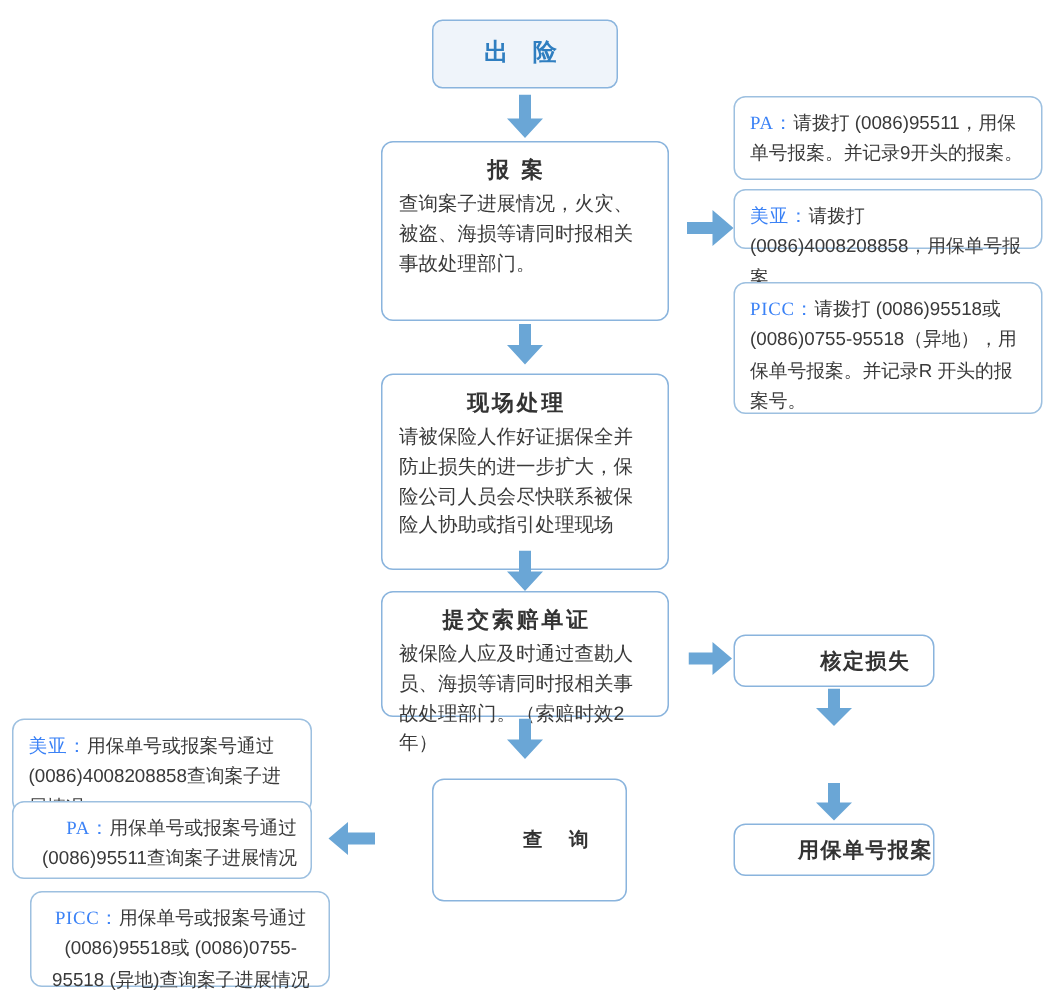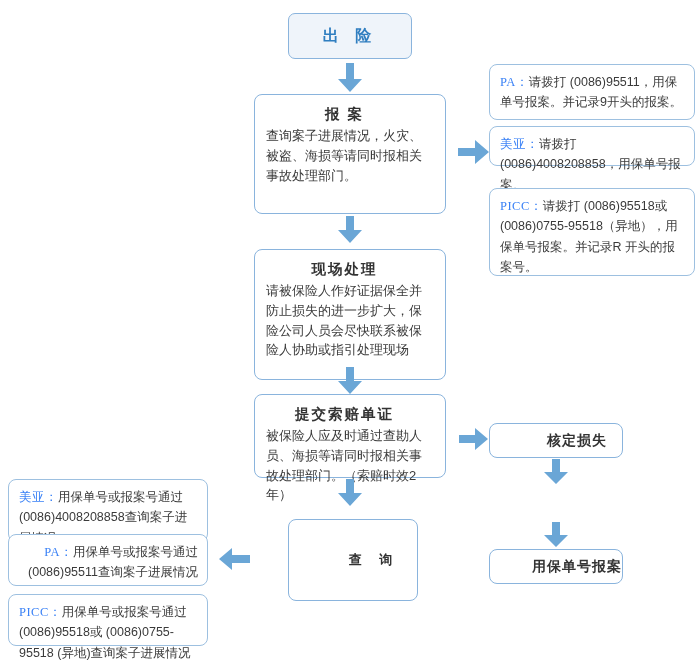--- a/index.html
+++ b/index.html
@@ -216,17 +216,17 @@
   </span>
 
   <div class="note" style="left:8px; top:479px; width:200px; height:63px;">
     <span class="tag">美亚：</span><span>用保单号或报案号通过 (0086)4008208858查询案子进展情况</span>
   </div>
 
   <div class="note" style="left:8px; top:534px; width:200px; height:52px;text-align:right;">
     <span class="tag">PA：</span><span>用保单号或报案号通过 (0086)95511查询案子进展情况</span>
   </div>
 
-  <div class="note" style="left:8px; top:594px; width:200px; height:52px;">
+  <div class="note" style="left:20px; top:594px; width:200px; height:64px;text-align:center;">
     <span class="tag">PICC：</span><span>用保单号或报案号通过 (0086)95518或 (0086)0755-95518 (异地)查询案子进展情况</span>
   </div>
 
 </div>
 
 </body></html>

